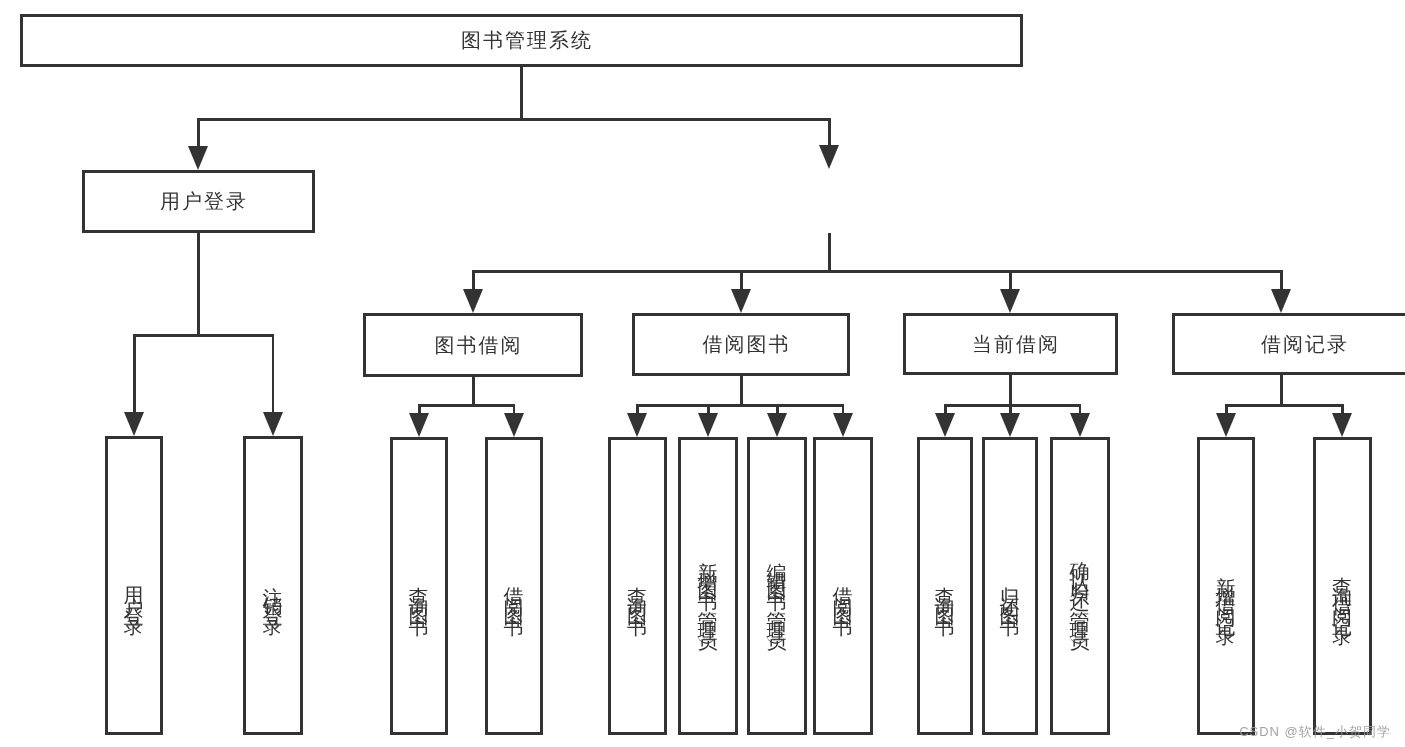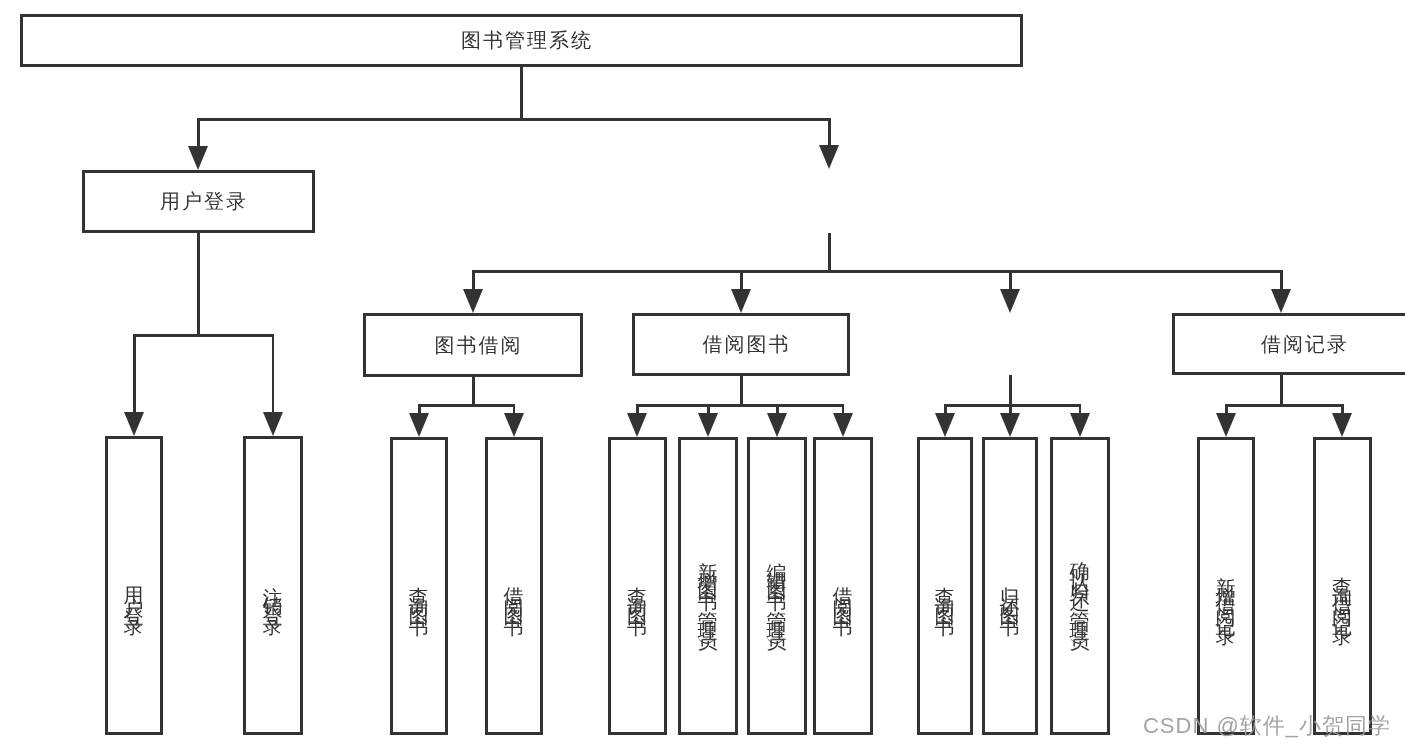--- a/index.html
+++ b/index.html
@@ -26,21 +26,21 @@
   }
   .hl { position:absolute; height:2.5px; background:#333333; }
   .vl { position:absolute; width:2.5px; background:#333333; }
   .arrow {
     position:absolute; width:0; height:0;
     border-left:10px solid transparent; border-right:10px solid transparent;
     border-top:24px solid #333333;
   }
   .watermark {
     position:absolute; right:14px; bottom:6px;
-    font-size:22px; color:rgba(155,155,155,0.92); letter-spacing:1px;
+    font-size:13px; color:rgba(155,155,155,0.92); letter-spacing:1px;
     z-index:10; white-space:nowrap;text-align:right;
   }
 </style>
 </head>
 <body>
 
 <div id="canvas">
 
   <div class="box" style="left:20px; top:14px; width:1003px; height:53px;">
     <span>图书管理系统</span>
@@ -52,20 +52,23 @@
 
 
   <div class="box" style="left:363px; top:313px; width:220px; height:64px;">
     <span>图书借阅</span>
   </div>
 
   <div class="box" style="left:632px; top:313px; width:218px; height:63px;">
     <span>借阅图书</span>
   </div>
 
+  <div class="box" style="left:903px; top:313px; width:215px; height:62px;">
+    <span>当前借阅</span>
+  </div>
 
   <div class="box" style="left:1172px; top:313px; width:255px; height:62px;">
     <span>借阅记录</span>
   </div>
 
   <div class="vbox" style="left:105px; top:436px; width:58px; height:299px;">
     <span>用户登录</span>
   </div>
   <div class="vbox" style="left:243px; top:436px; width:60px; height:299px;">
     <span>注销登录</span>

